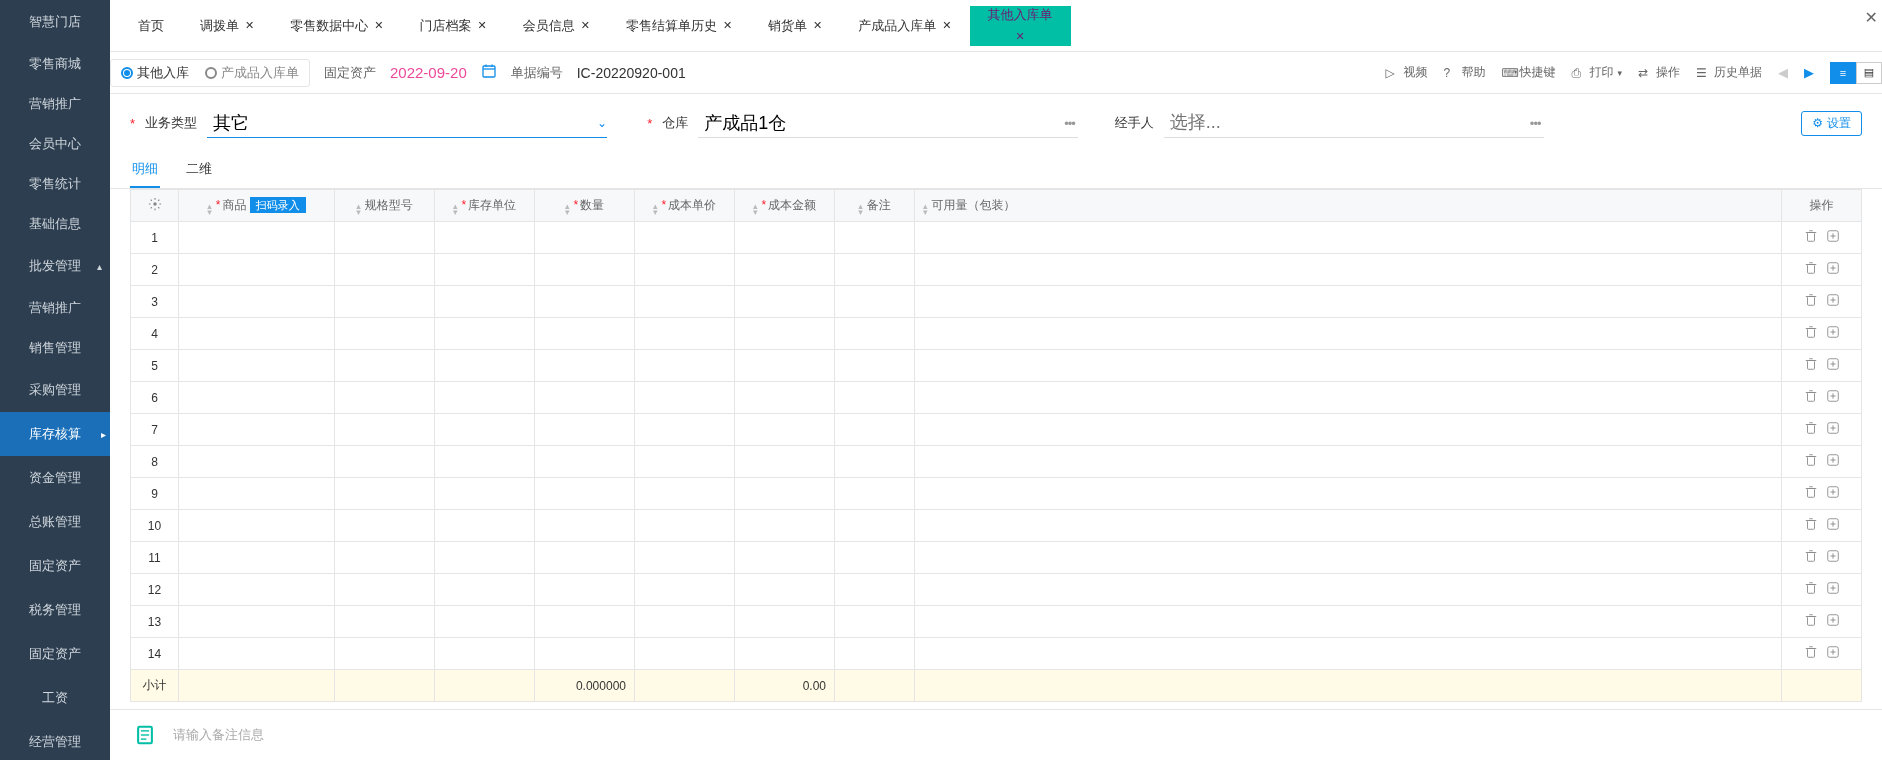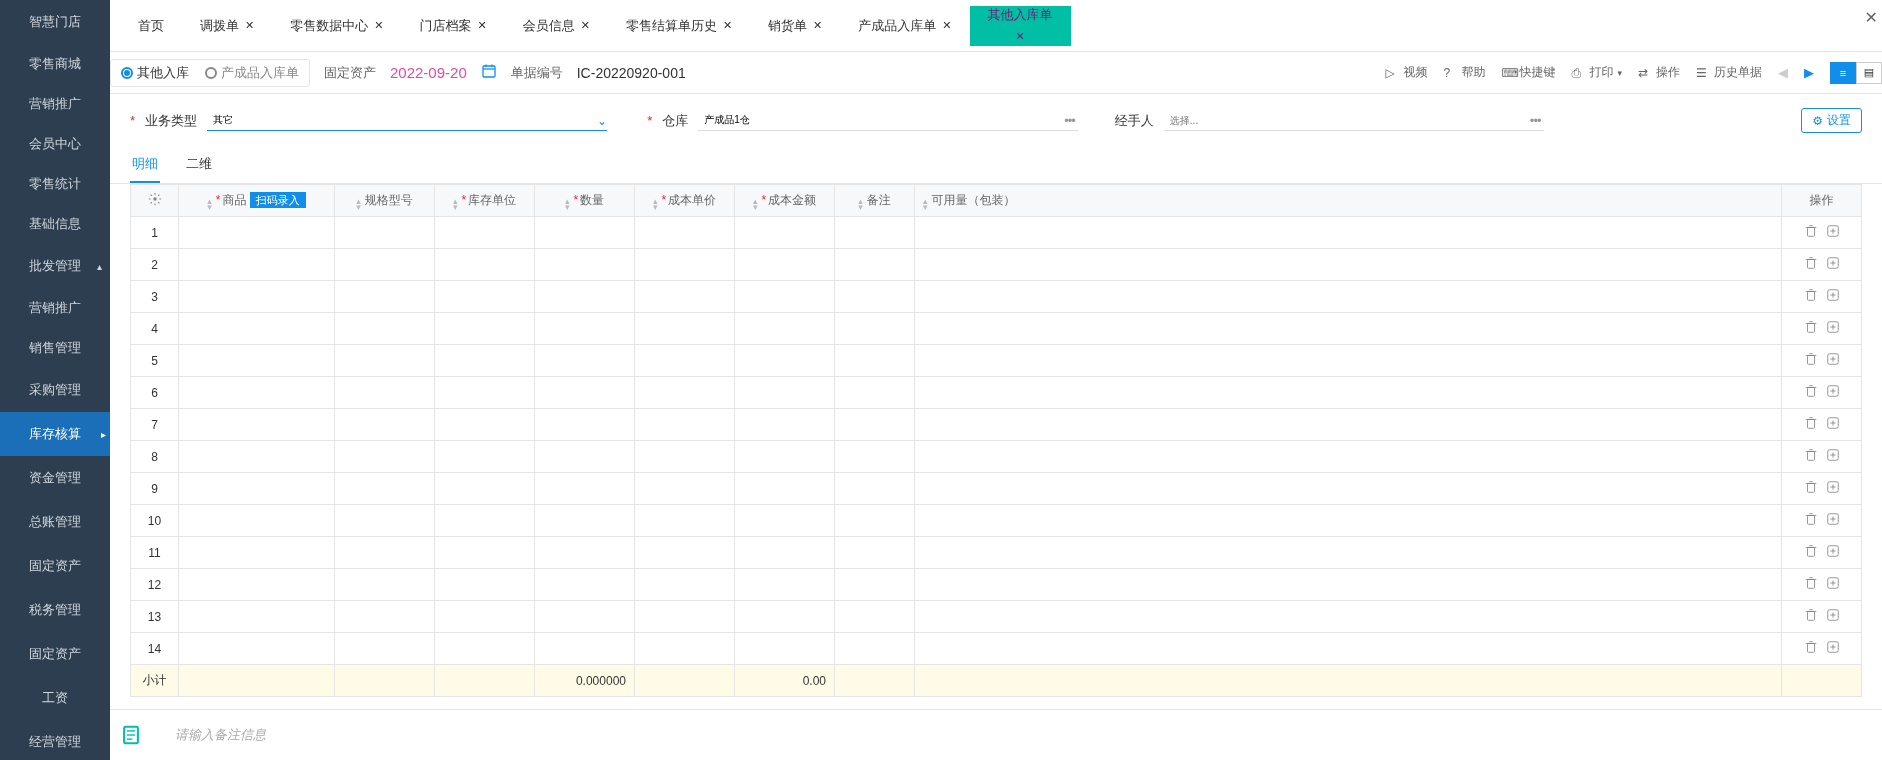--- a/index.html
+++ b/index.html
@@ -40,21 +40,21 @@
 .hact { display: flex; align-items: center; gap: 4px; font-size: 12px; color: #666; cursor: pointer; }
 .hact svg, .hact .glyph { width: 14px; height: 14px; }
 .view-toggle { display: flex; }
 .view-btn { width: 26px; height: 22px; border: 1px solid #ccc; display: flex; align-items: center; justify-content: center; cursor: pointer; font-size: 11px; }
 .view-btn.active { background: #108ee9; color: #fff; border-color: #108ee9; }
 
 
 .form-row { display: flex; align-items: center; padding: 14px 20px; gap: 40px; background: #fff; }
 .form-field { display: flex; align-items: center; gap: 10px; }
 .form-field .req { color: #f5222d; }
-.form-input { border: none; border-bottom: 1px solid #ddd; padding: 4px 6px; font-size: 10px; width: 400px; background: transparent; outline: none; }
+.form-input { border: none; border-bottom: 1px solid #ddd; padding: 4px 6px; font-size: 18px; width: 400px; background: transparent; outline: none; }
 .form-input.active { border-bottom-color: #108ee9; }
 .form-input.narrow { width: 380px; }
 .dropdown-arrow { color: #108ee9; font-size: 12px; cursor: pointer; margin-left: -20px; }
 .ellipsis-btn { color: #999; font-size: 13px; cursor: pointer; margin-left: -24px; letter-spacing: -1px; }
 .settings-btn { border: 1px solid #108ee9; color: #108ee9; padding: 3px 10px; border-radius: 3px; font-size: 12px; cursor: pointer; margin-left: auto; display: flex; align-items: center; gap: 4px; }
 
 
 .inner-tabs { display: flex; padding: 0 20px; border-bottom: 1px solid #e5e5e5; gap: 24px; }
 .inner-tab { padding: 8px 2px; cursor: pointer; font-size: 13px; color: #333; border-bottom: 2px solid transparent; }
 .inner-tab.active { color: #108ee9; border-bottom-color: #108ee9; }
@@ -67,21 +67,21 @@
 .th-sort { color: #bbb; font-size: 9px; line-height: 6px; display: inline-flex; flex-direction: column; margin-right: 4px; }
 .th-req { color: #f5222d; margin-right: 2px; }
 .scan-badge { background: #108ee9; color: #fff; padding: 2px 6px; border-radius: 0; font-size: 11px; }
 .gear-cell svg { width: 14px; height: 14px; fill: #888; }
 .subtotal-row td { background: #fffbe6; }
 .num-right { text-align: right; }
 .row-actions { display: flex; gap: 8px; justify-content: center; }
 .row-actions svg { width: 14px; height: 14px; stroke: #888; fill: none; cursor: pointer; }
 
 
-.footer { padding: 12px 8px; display: flex; align-items: center; gap: 31px; border-top: 1px solid #e5e5e5; font-style: italic; }
+.footer { padding: 12px 22px; display: flex; align-items: center; gap: 15px; border-top: 1px solid #e5e5e5; }
 .footer-icon { width: 26px; height: 26px; color: #00bfa5; display: flex; align-items: center; justify-content: center; font-size: 18px; }
 .footer-input { color: #aaa; font-size: 13px; }
 </style>
 </head>
 <body>
 
 <div class="app">
   <div class="sidebar" id="sidebar">
       <div class="sidebar-item">智慧门店</div>
       <div class="sidebar-sub">零售商城</div>

